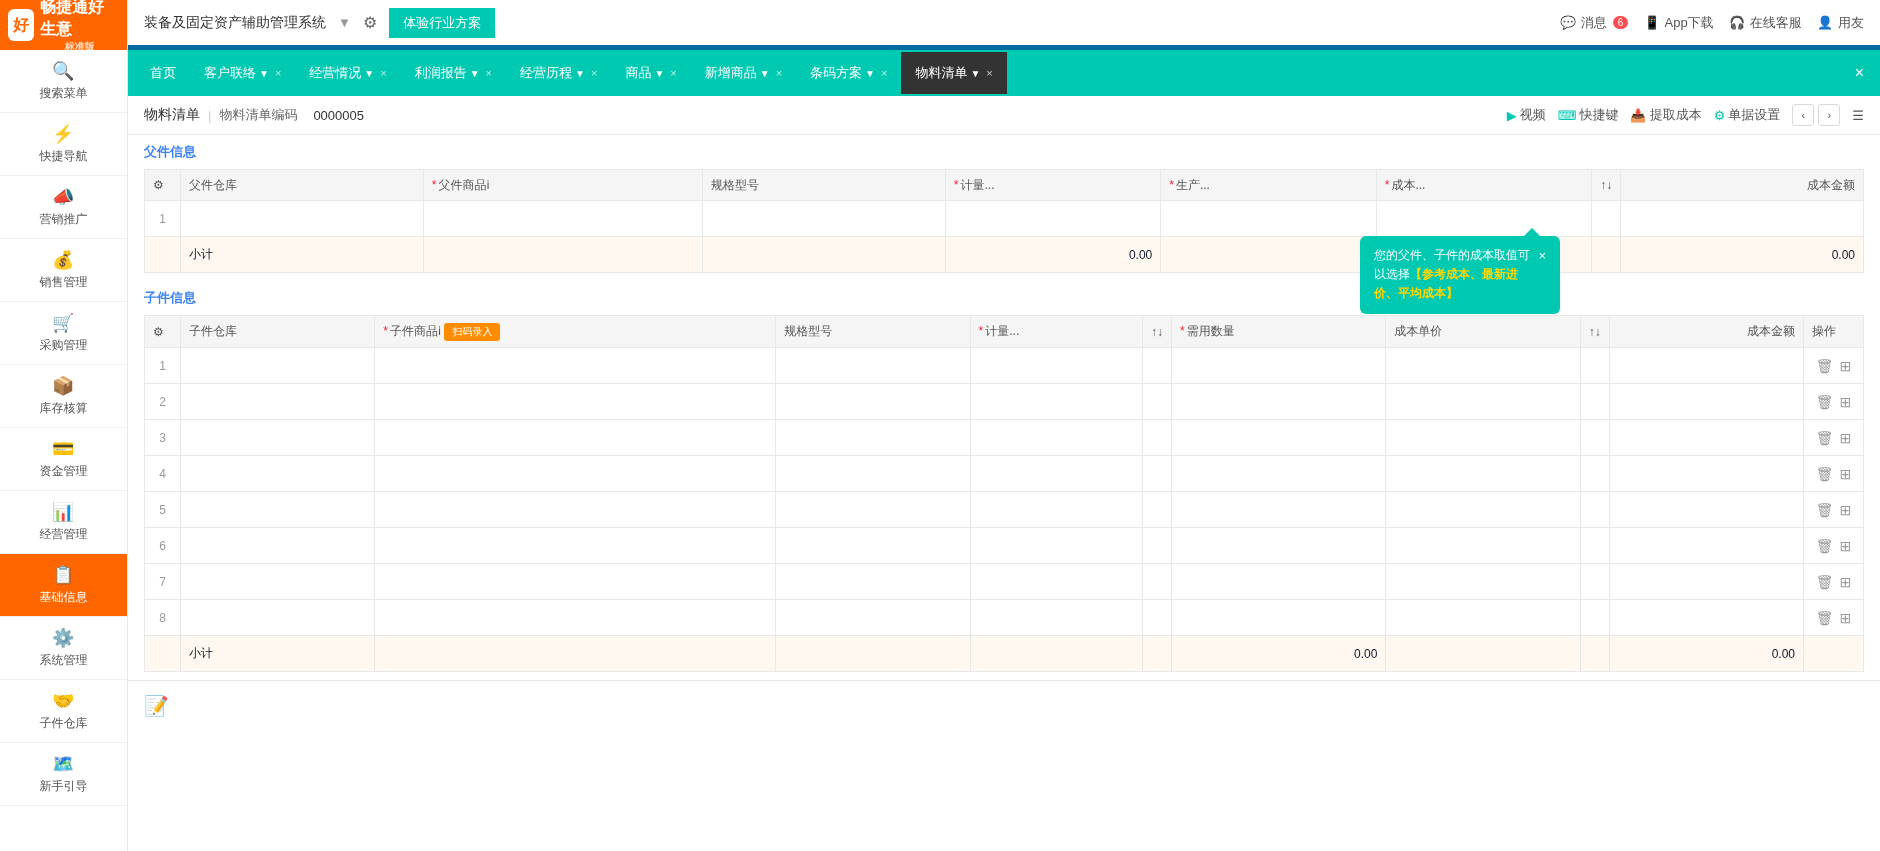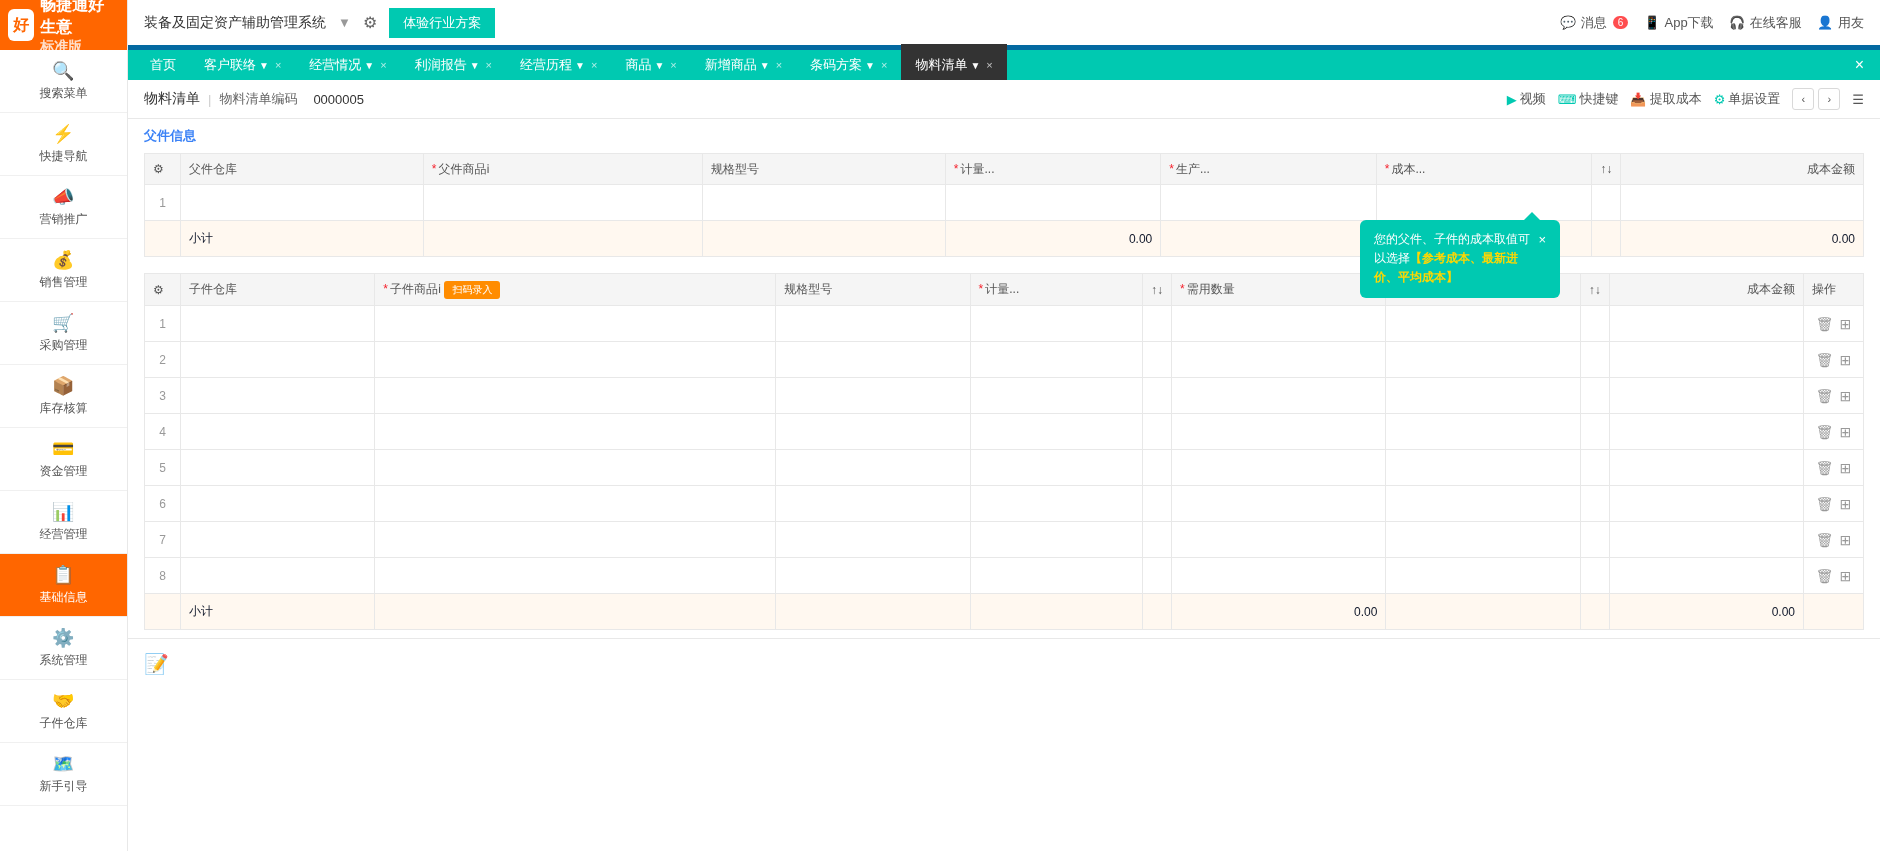--- a/index.html
+++ b/index.html
@@ -31,21 +31,21 @@
       border-radius: 6px;
       margin-right: 6px;
       display: flex;
       align-items: center;
       justify-content: center;
       color: #ff6600;
       font-size: 16px;
       font-weight: bold;
     }
     .sidebar-logo-text { font-size: 16px; line-height: 1.4; }
-    .sidebar-logo-sub { font-size: 14px; color: rgba(255,255,255,0.8); }
+    .sidebar-logo-sub { font-size: 10px; color: rgba(255,255,255,0.8); text-align: center; }
     .sidebar-item {
       display: flex;
       flex-direction: column;
       align-items: center;
       padding: 10px 4px;
       cursor: pointer;
       color: #555;
       font-size: 12px;
       border-bottom: 1px solid #f0f0f0;
     }
@@ -91,21 +91,21 @@
       padding: 1px 5px;
       margin-left: 2px;
     }
 
     
     .nav-tabs {
       background: #00c9b1;
       display: flex;
       align-items: center;
       padding: 0 8px;
-      height: 30px;
+      height: 46px;
       flex-shrink: 0;
     }
     .nav-tab {
       color: #fff;
       padding: 0 14px;
       height: 42px;
       display: flex;
       align-items: center;
       cursor: pointer;
       font-size: 13px;
@@ -467,20 +467,21 @@
             <td></td>
             <td></td>
             <td></td>
             <td class="amount">0.00</td>
           </tr>
         </tbody>
       </table>
     </div>
 
     <div class="section">
+      <div class="section-title">子件信息</div>
       <table class="data-table">
         <thead>
           <tr>
             <th class="gear-col">⚙</th>
             <th>子件仓库</th>
             <th>
               <span class="required">*</span>子件商品ℹ
               <button class="scan-btn">扫码录入</button>
             </th>
             <th>规格型号</th>

